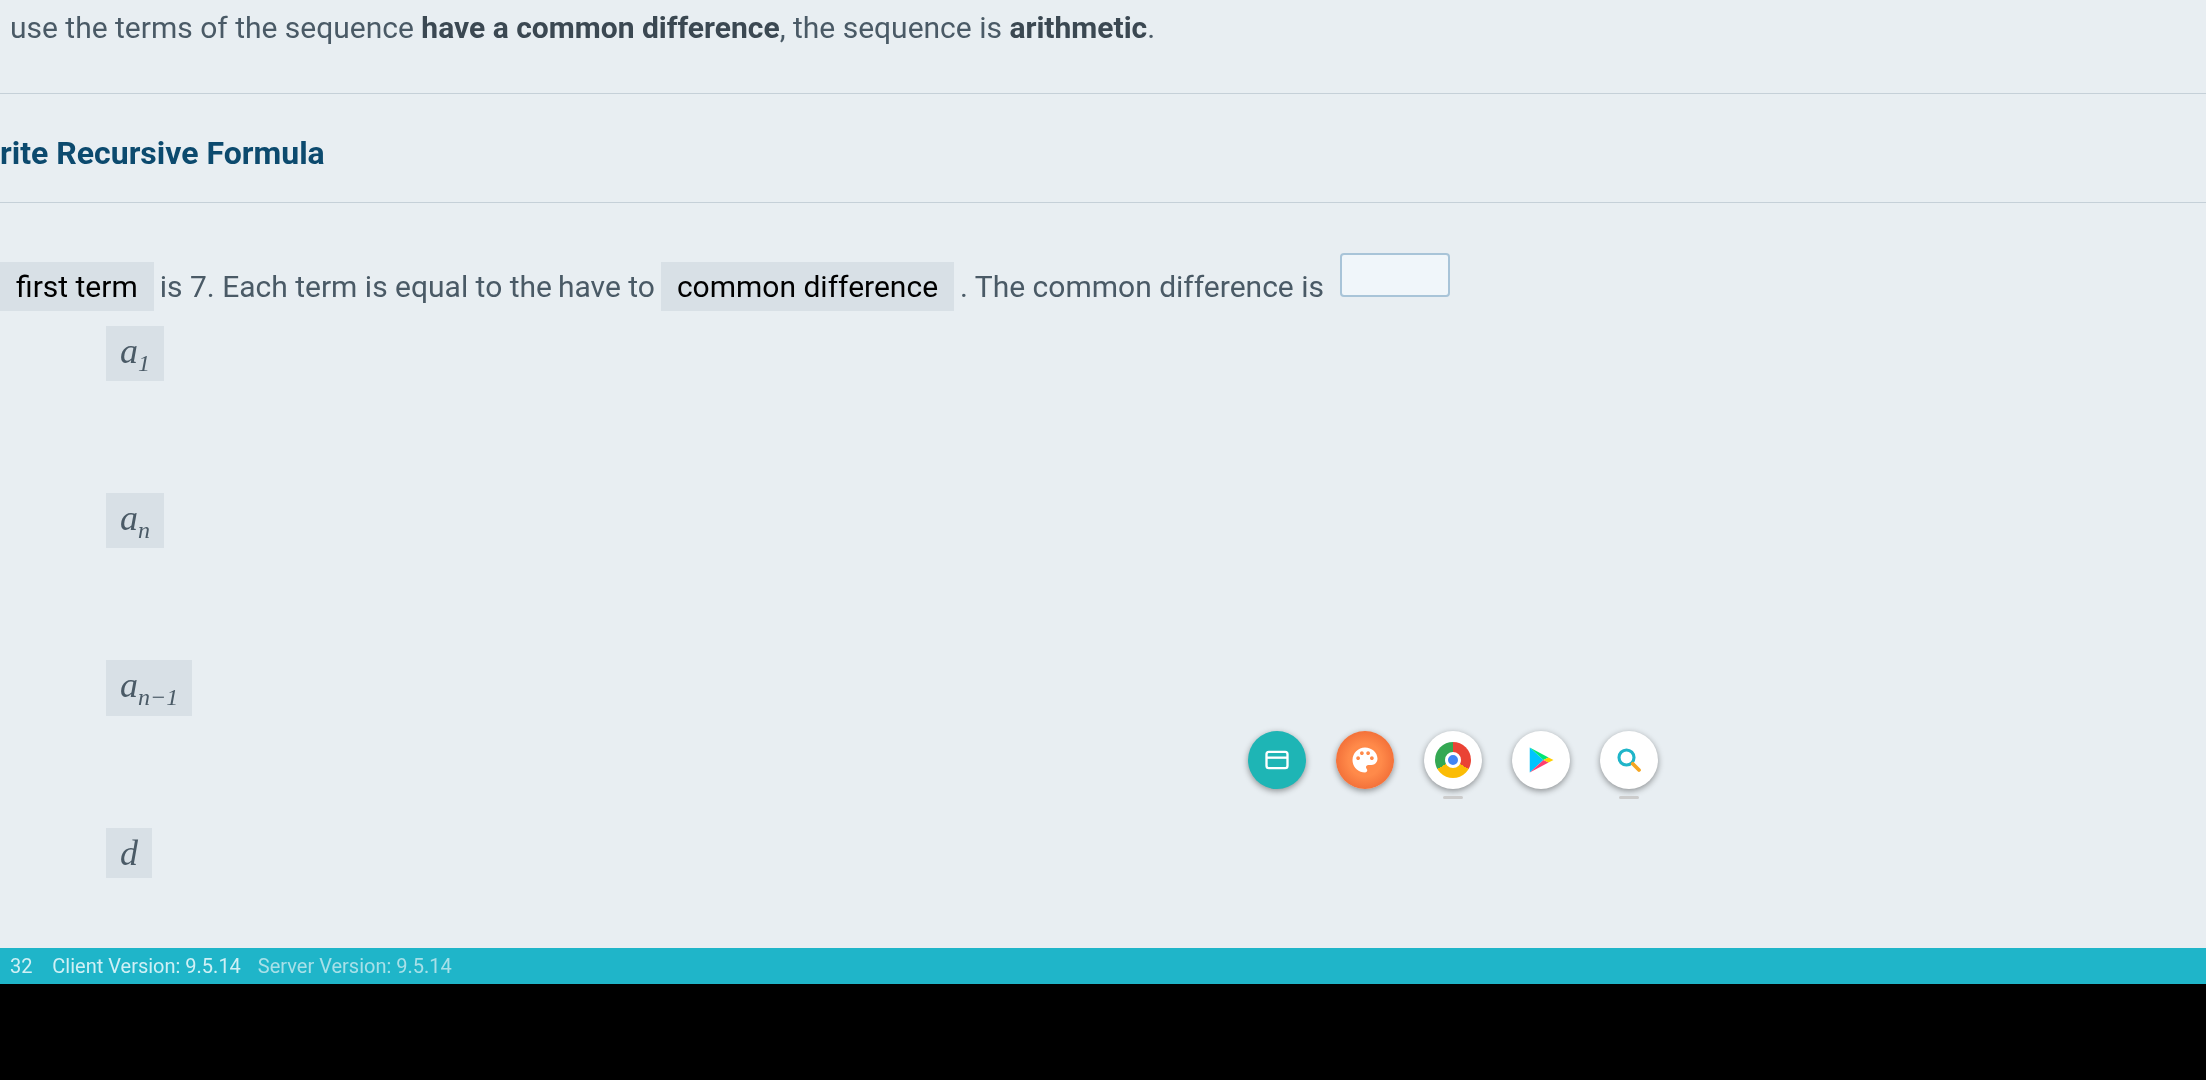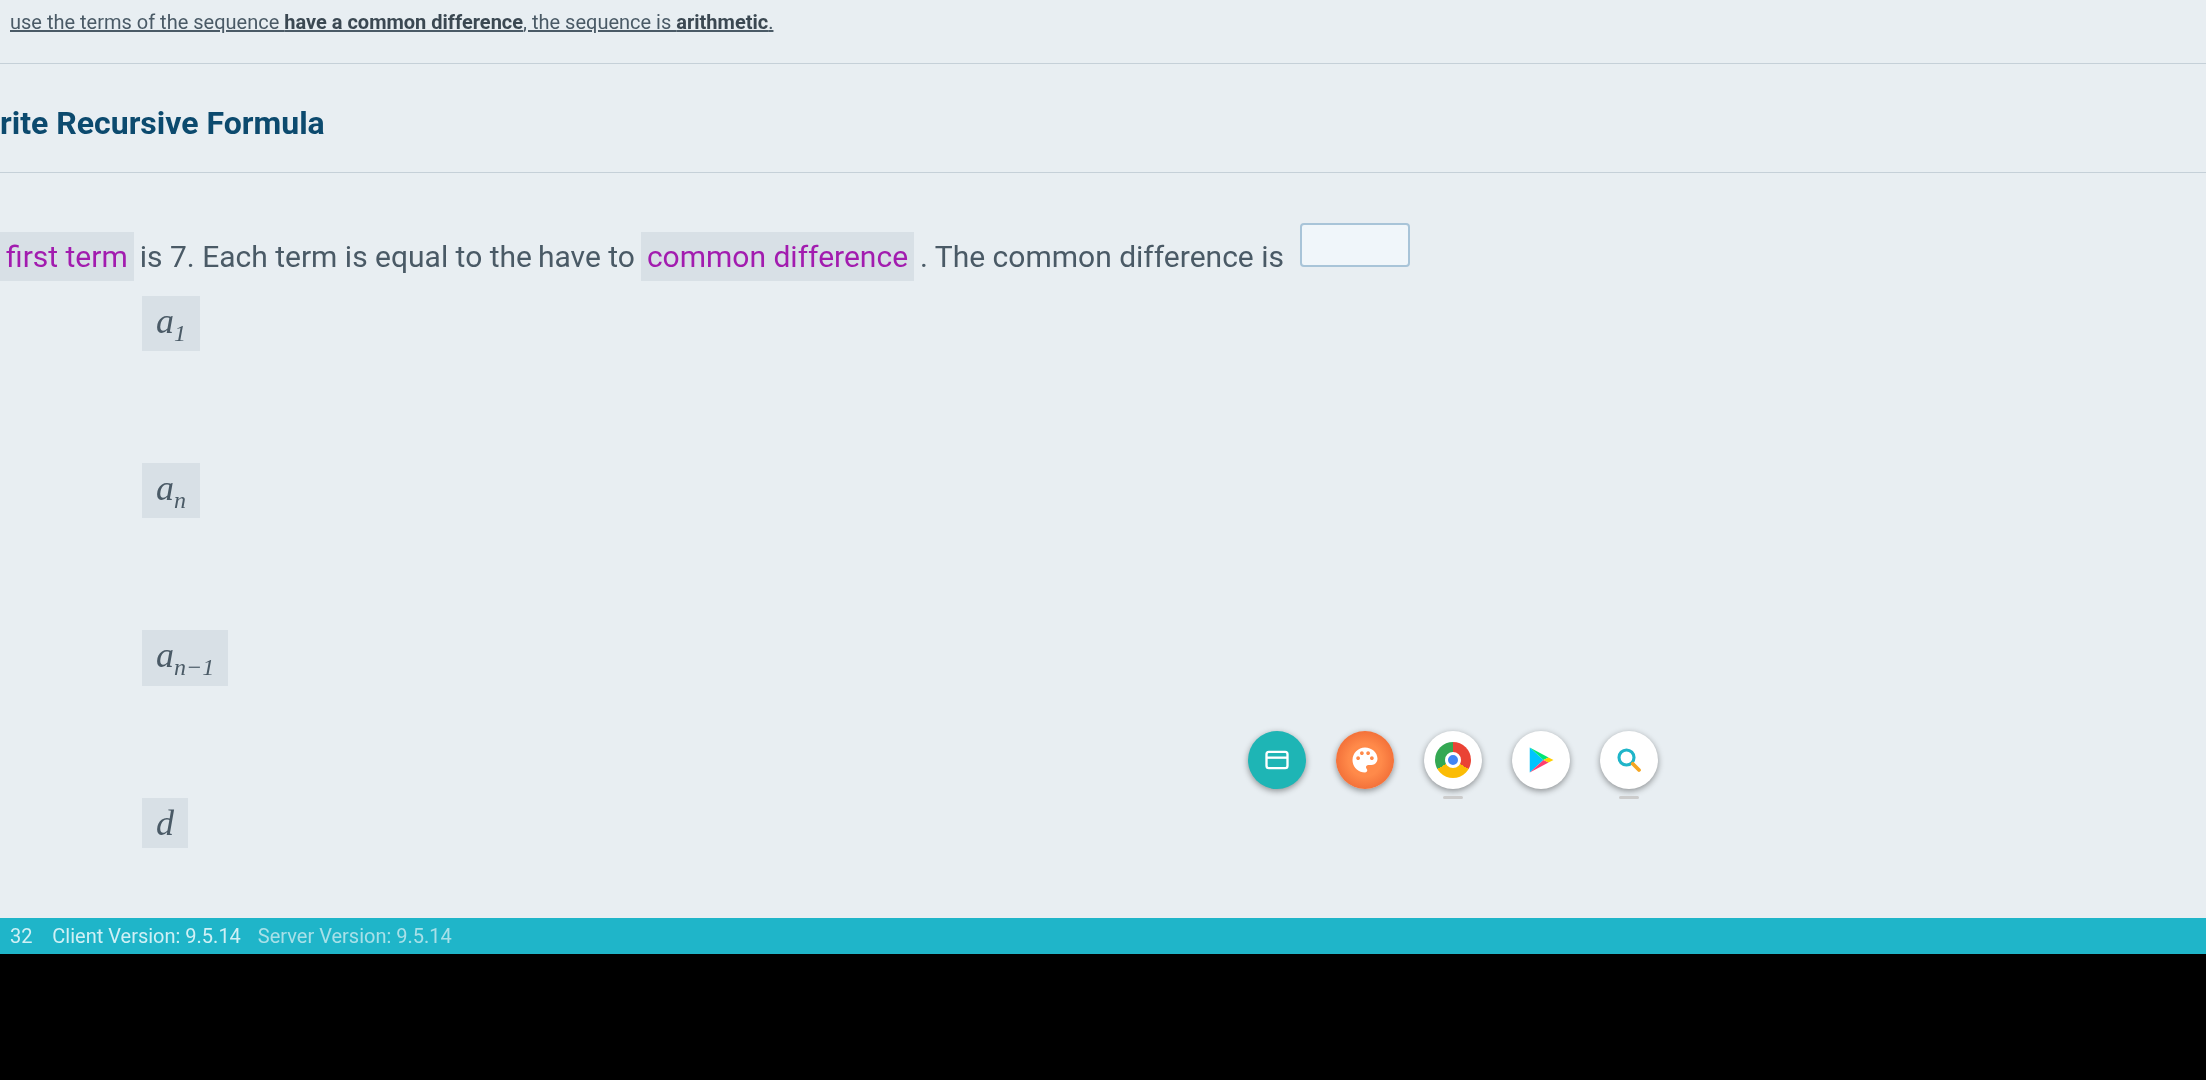--- a/index.html
+++ b/index.html
@@ -14,25 +14,24 @@
       height: 1080px;
       overflow: hidden;
       position: relative;
     }
     .content-area {
       background: #e8eef2;
       width: 100%;
       padding: 10px 0 30px 0;
     }
     .intro-line {
-      font-size: 20px;
+      font-size: 30px;
       color: #4a5a66;
-      padding: 0 0 29px 10px;
+      padding: 0 0 48px 10px;
       border-bottom: 1px solid #c5d0d8;
-      text-decoration: underline;
     }
     .intro-line .bold {
       font-weight: 700;
       color: #3b4852;
     }
     .section-heading {
       font-size: 32px;
       font-weight: 700;
       color: #0c4a6e;
       padding: 40px 0 30px 0;
@@ -45,22 +44,22 @@
       font-size: 30px;
       color: #4a5a66;
       line-height: 1.5;
       display: flex;
       flex-wrap: wrap;
       align-items: baseline;
       gap: 6px;
     }
     .highlight {
       background: #d8e0e6;
-      padding: 2px 6px;
-      color: #a21caf;
+      padding: 2px 16px;
+      color: #000000;
     }
     .answer-box {
       display: inline-block;
       width: 110px;
       height: 44px;
       border: 2px solid #a8c4d8;
       background: #f0f6fa;
       vertical-align: middle;
       margin-left: 10px;
       border-radius: 4px;
@@ -175,21 +174,21 @@
       <span class="answer-box"></span>
     </div>
 
     <div class="math-labels">
       <span class="math-term">
         <span>a</span><sub>1</sub>
       </span>
       <span class="math-term">
         <span>a</span><sub>n</sub>
       </span>
-      <span class="math-term" style="margin-left:112px;">
+      <span class="math-term" style="margin-left:76px;">
         <span>a</span><sub>n−1</sub>
       </span>
       <span class="math-term" style="margin-left:40px;">d</span>
     </div>
   </div>
 </div>
 
 <div class="status-bar">
   <span>32</span>
   &nbsp;&nbsp;

